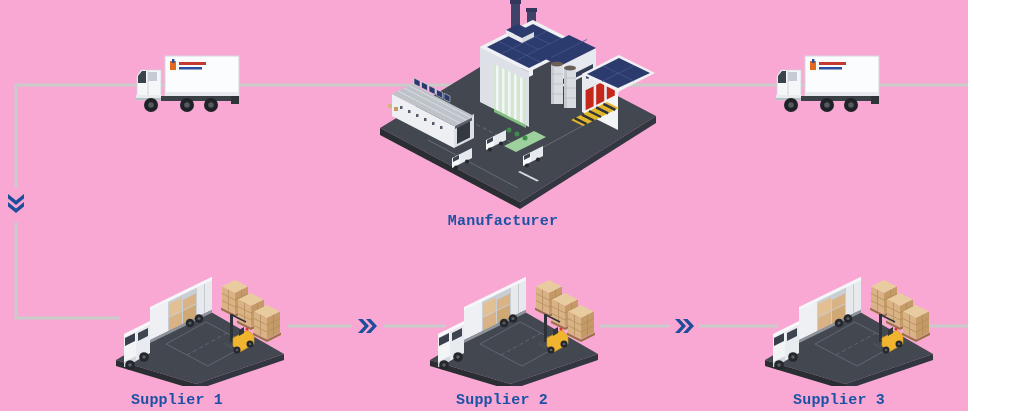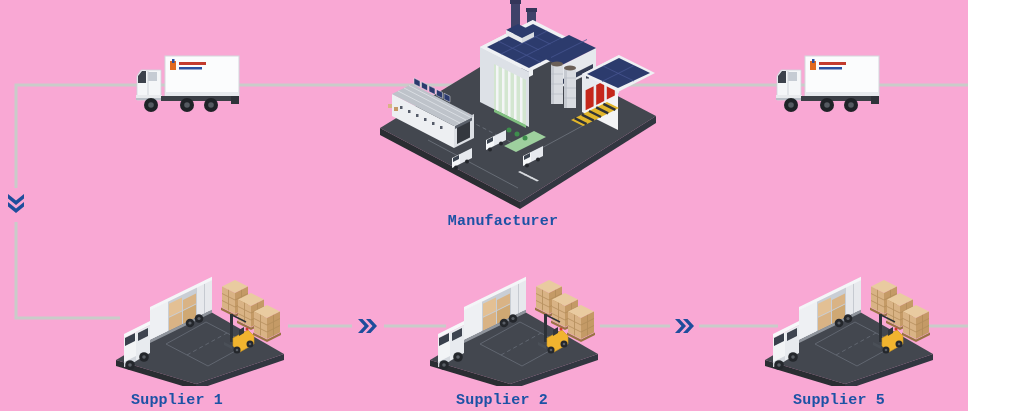--- a/index.html
+++ b/index.html
@@ -355,15 +355,15 @@
         <use href="#supplier-scene"></use>
       </svg>
   </div>
   <div class="diagram-label" style="left:502px;top:392px;">Supplier 2</div>
 
   <div class="node" style="left:757px;top:264px;width:186px;height:122px;">
     <svg viewBox="0 0 186 122">
         <use href="#supplier-scene"></use>
       </svg>
   </div>
-  <div class="diagram-label" style="left:839px;top:392px;">Supplier 5</div>
+  <div class="diagram-label" style="left:839px;top:392px;">Supplier 3</div>
 
 </div>
 
 </body></html>

